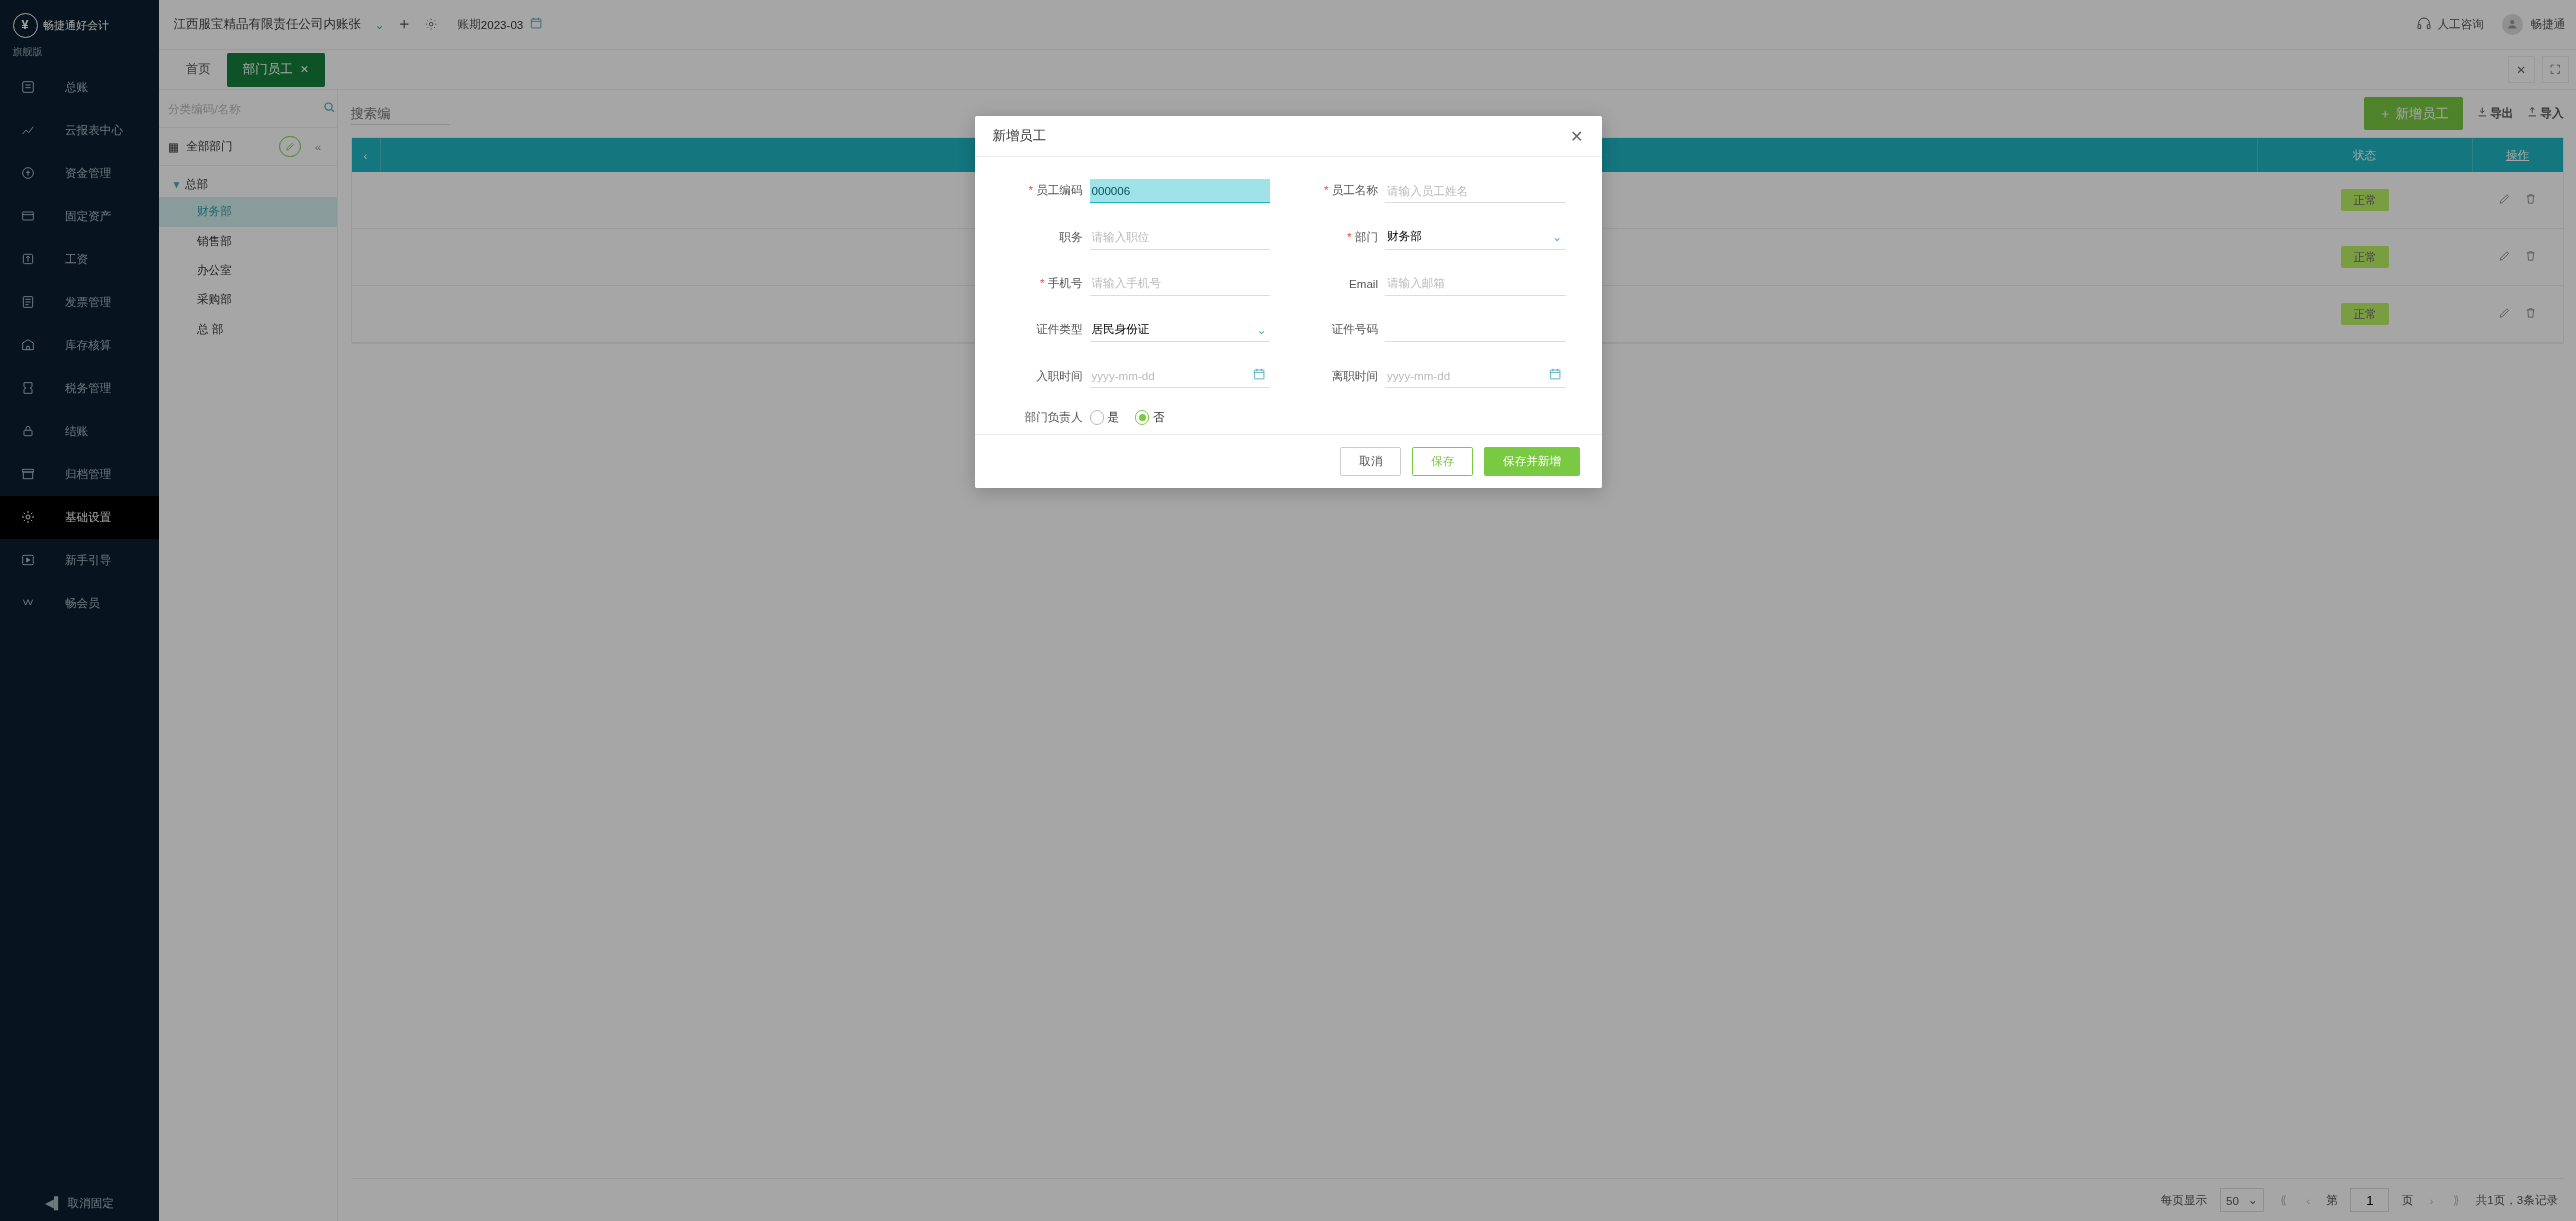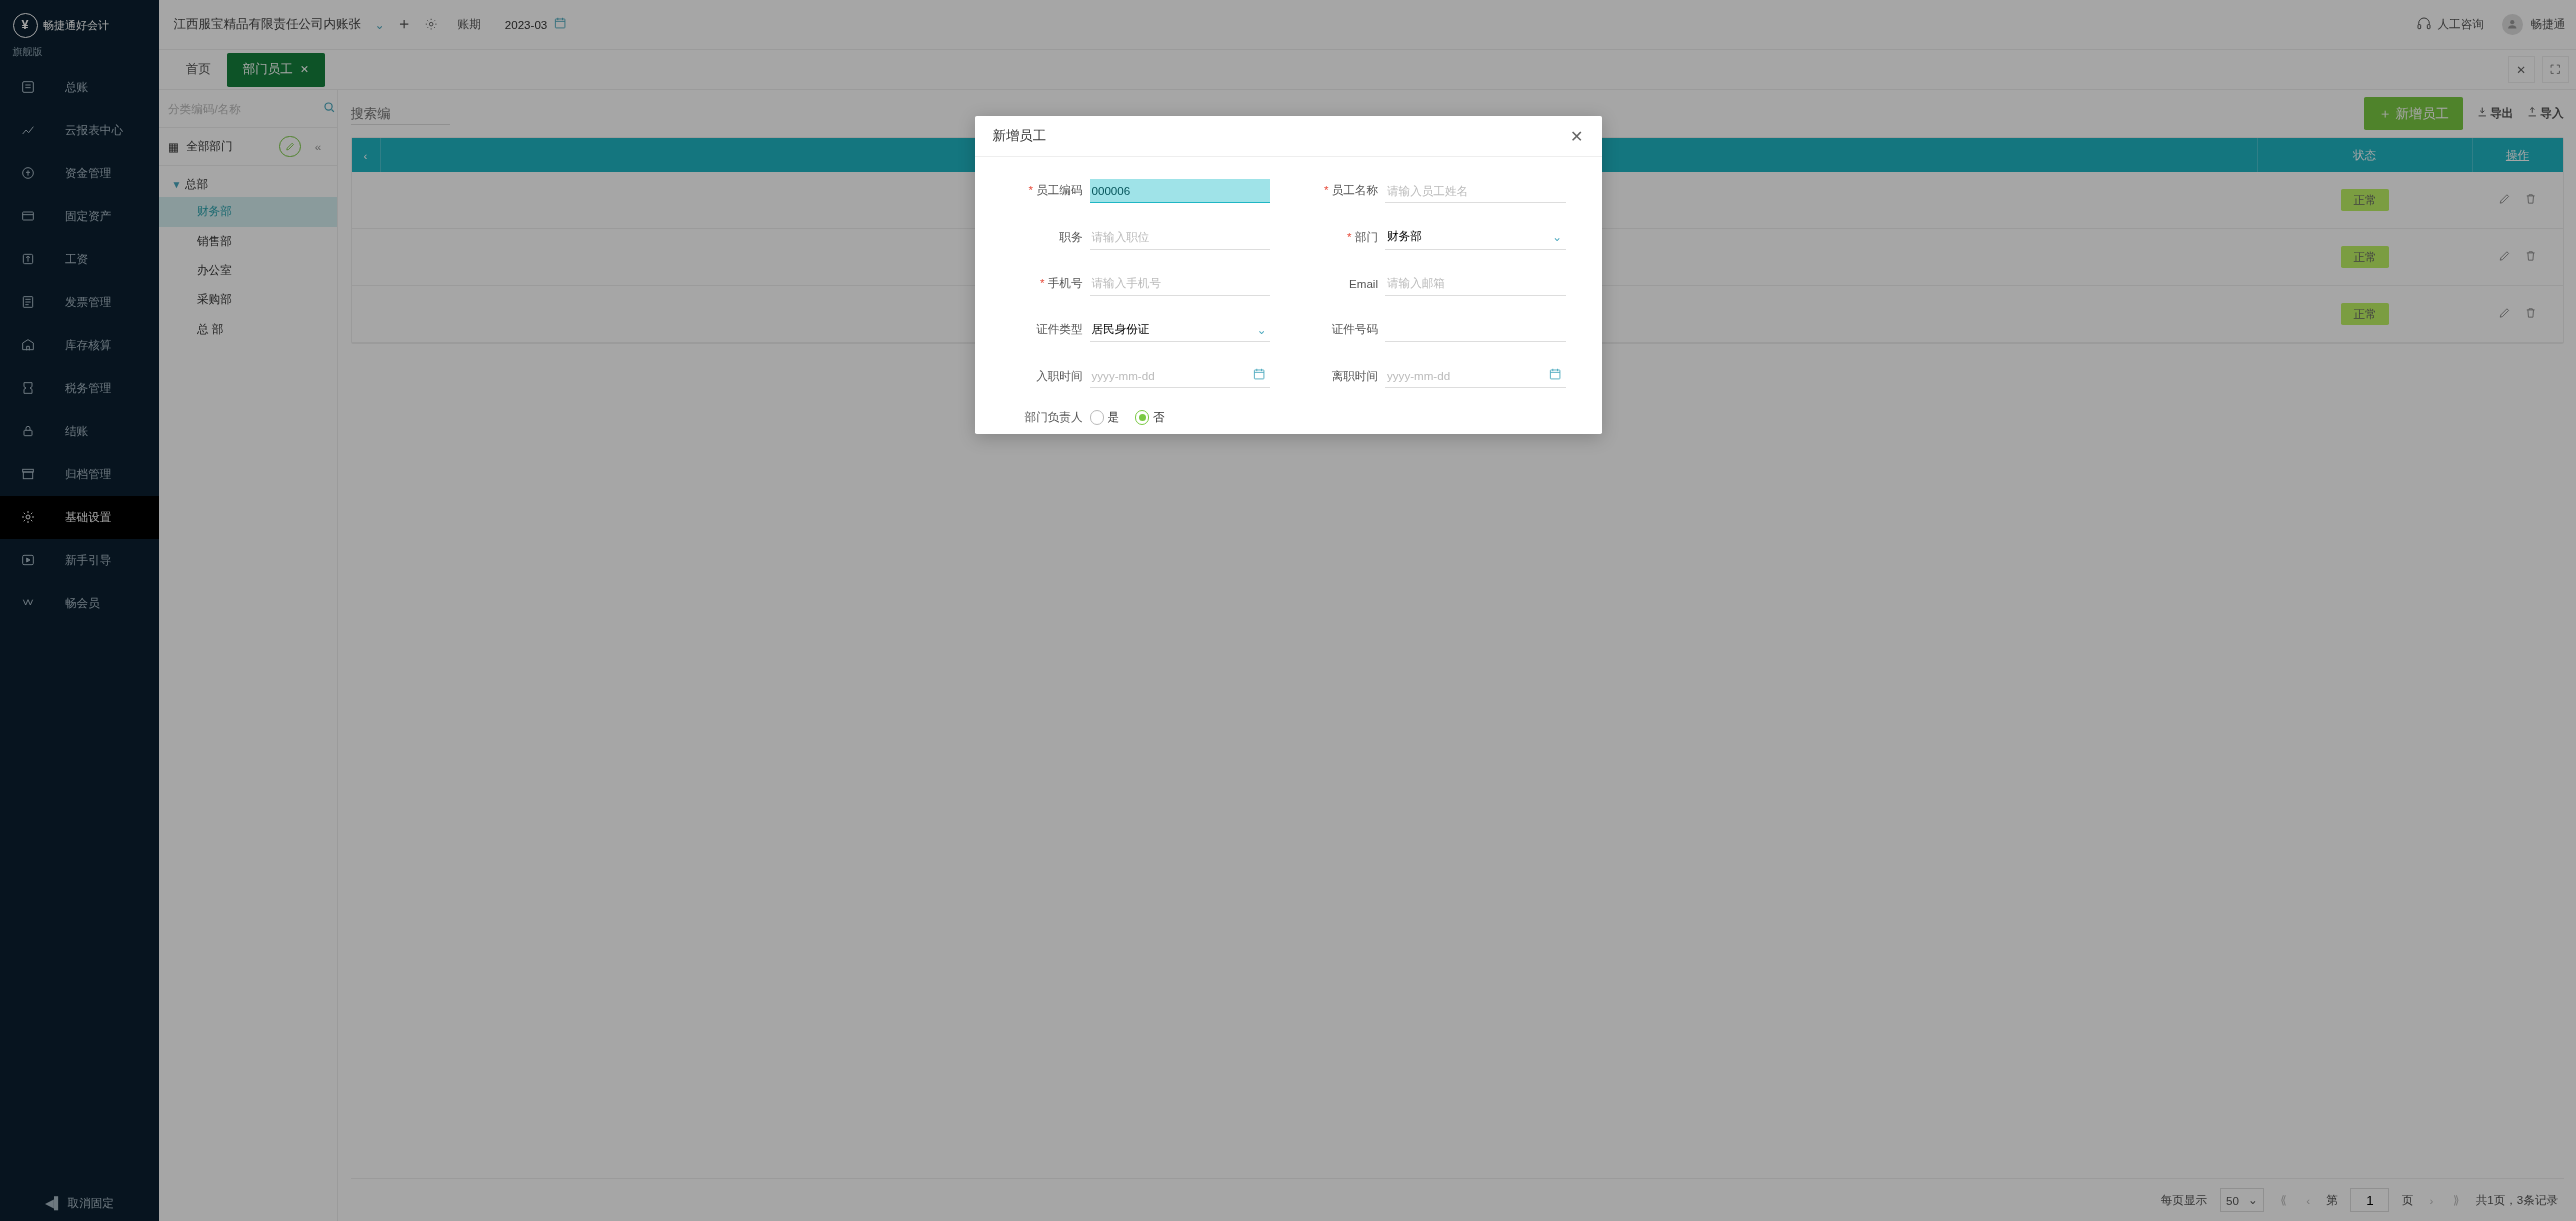--- a/index.html
+++ b/index.html
@@ -18,21 +18,21 @@
     .nav-icon svg { width: 16px; height: 16px; }
     .sidebar-footer { margin-top: auto; height: 36px; display: flex; align-items: center; justify-content: center; gap: 5.4px; color: #a8b8c4; cursor: pointer; font-size: 11.6px; }
 
     
     .main { flex: 1; display: flex; flex-direction: column; background: #fff; position: relative; }
     .top-bar { height: 50px; display: flex; align-items: center; padding: 0 10.7px 0 7.2px; border-bottom: 0.9px solid #eee; }
     .company-name { font-size: 12.5px; color: #444; padding: 0 7.2px; }
     .top-dd-icon { width: 23px; color: #48a7bd; display: flex; justify-content: center; }
     .top-icon-btn { width: 27px; height: 27px; display: flex; align-items: center; justify-content: center; color: #555; cursor: pointer; }
     .period-label { margin-left: 12.5px; color: #555; }
-    .period-value { margin-left: 24px; color: #333; }
+    .period-value { margin-left: 0; color: #333; }
     .period-cal-icon { color: #48a7bd; margin-left: 5.4px; }
     .top-spacer { flex: 1; }
     .support-btn { display: flex; align-items: center; gap: 5.4px; cursor: pointer; color: #555; margin-right: 18px; }
     .user-area { display: flex; align-items: center; gap: 7.2px; color: #555; }
     .user-avatar { width: 21.5px; height: 21.5px; background: #ddd; border-radius: 50%; display: flex; align-items: center; justify-content: center; }
 
     .tabs-bar { height: 40px; display: flex; align-items: center; border-bottom: 0.9px solid #eee; position: relative; padding-left: 10.7px;}
     .tab { height: 34px; padding: 0 16px; display: flex; align-items: center; gap: 7.2px; cursor: pointer; font-size: 12.5px; color: #555;}
     .tab.active { background: #15803d; color: #fff; border-radius: 1.8px; }
     .tab-close { font-size: 10.7px; }
@@ -512,16 +512,21 @@
               <div class="radio selected">
                   <span class="radio-circle">
                     <span class="radio-dot"></span>
                   </span>
                   <span>否</span>
                 </div>
             </div>
           </div>
         </div>
       </div>
+      <div class="modal-ftr">
+        <button class="btn btn-default">取消</button>
+        <button class="btn btn-outline-green">保存</button>
+        <button class="btn btn-green">保存并新增</button>
+      </div>
     </div>
   </div>
 </div>
 
 
 </body></html>

